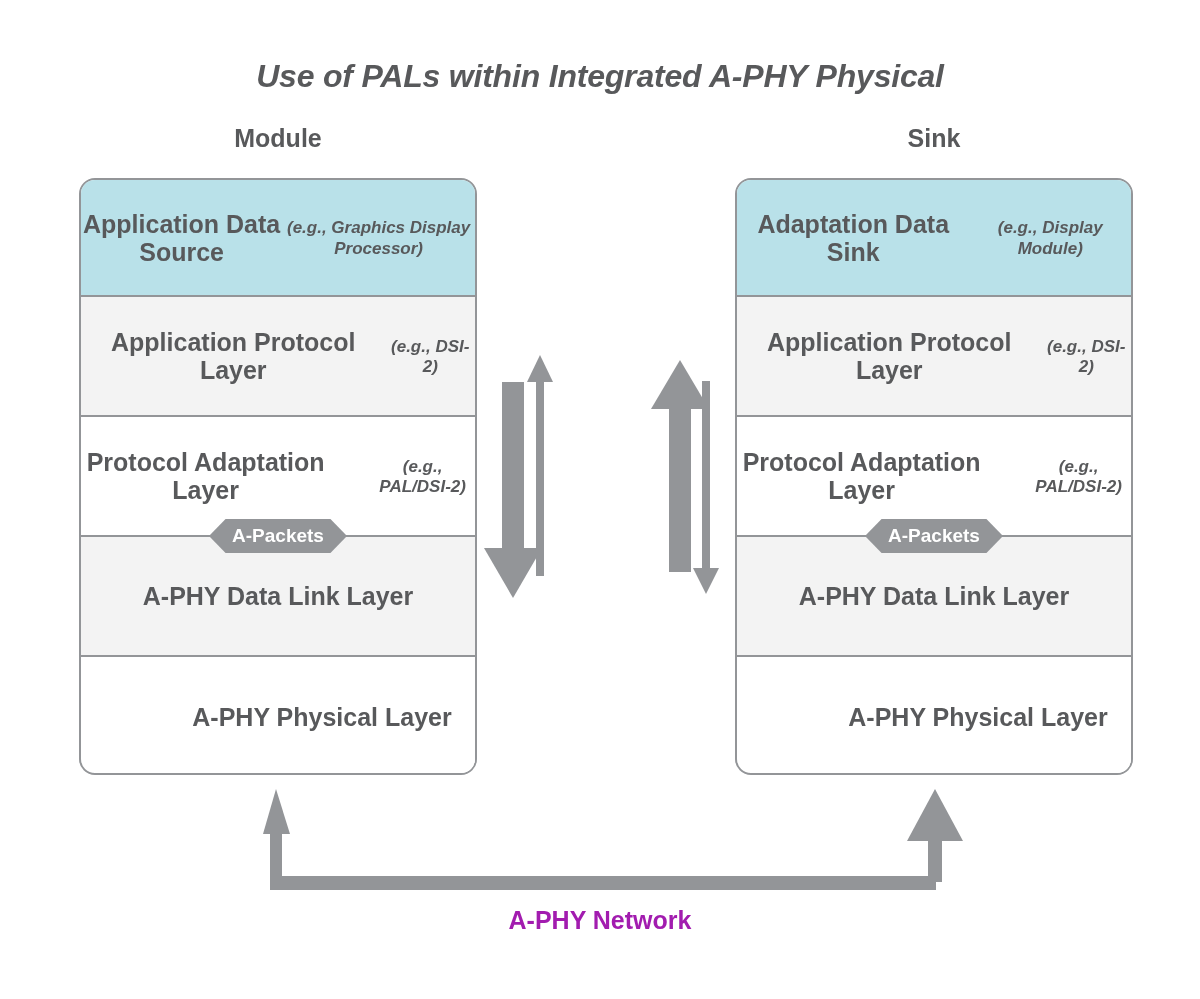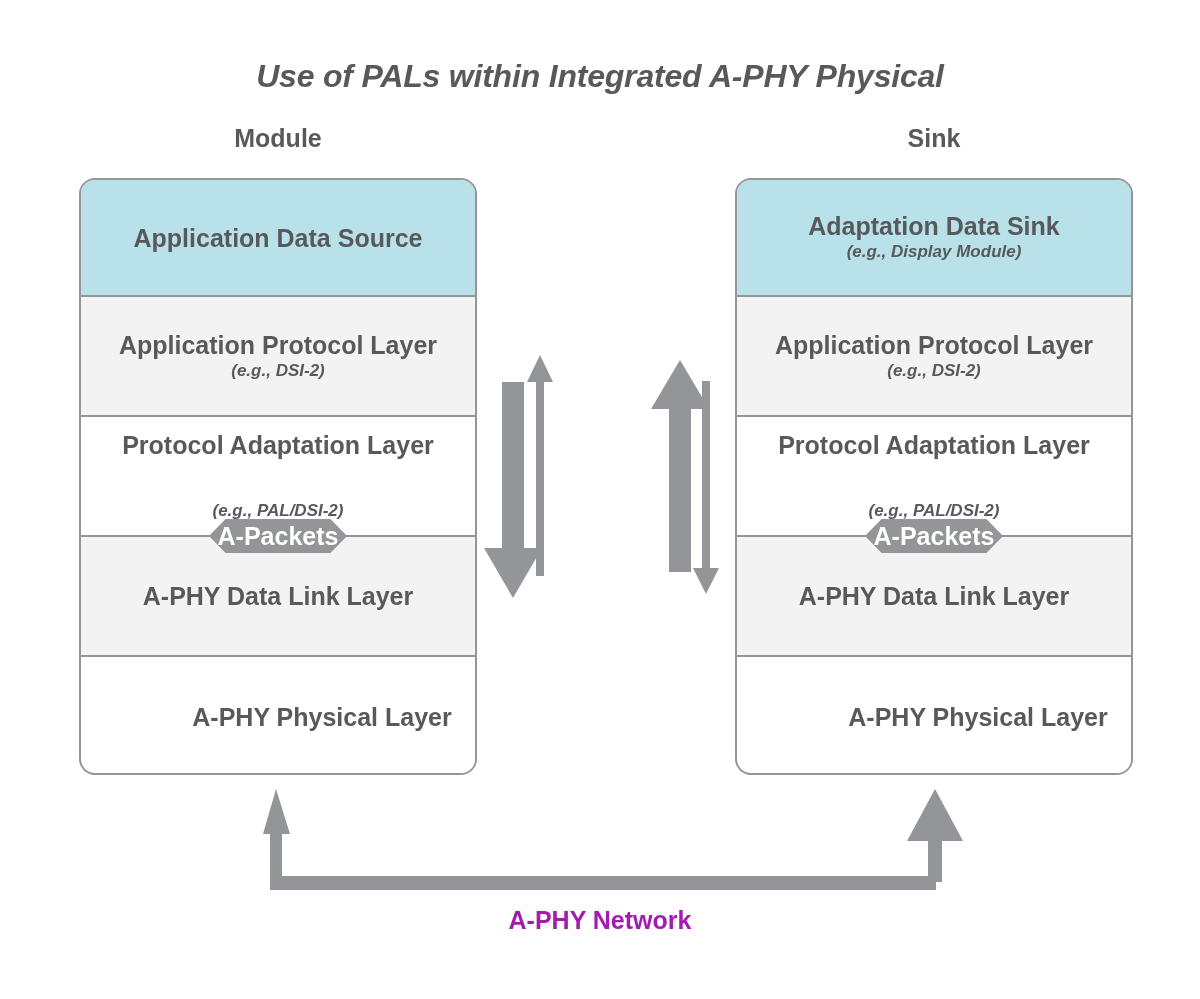--- a/index.html
+++ b/index.html
@@ -62,21 +62,21 @@
     overflow: hidden;
   }
   .stack.source { left: 79px; }
   .stack.sink   { left: 735px; }
 
   .layer {
     position: relative;
     box-sizing: border-box;
     width: 100%;
     display: flex;
-    flex-direction: column;
+    flex-direction: row;
     align-items: center;
     justify-content: center;
     text-align: center;
     border-bottom: 2px solid #939598;
   }
   .layer:last-child { border-bottom: none; }
 
   .layer.h117 { height: 117px; }
   .layer.h120 { height: 120px; }
   .layer.h119 { height: 119px; margin-left: 44px; }
@@ -100,21 +100,21 @@
     margin-top: 2px;
   }
 
   
   .apackets {
     position: absolute;
     width: 138px;
     height: 34px;
     background: #939598;
     color: #ffffff;
-    font-size: 25px;
+    font-size: 19px;
     font-weight: bold;
     display: flex;
     align-items: center;
     justify-content: center;
     -webkit-clip-path: polygon(12% 0%, 88% 0%, 100% 50%, 88% 100%, 12% 100%, 0% 50%);
     clip-path: polygon(12% 0%, 88% 0%, 100% 50%, 88% 100%, 12% 100%, 0% 50%);
     z-index: 5;
   }
   .apackets.source { left: 209px; top: 519px; }
   .apackets.sink   { left: 865px; top: 519px; }
@@ -146,20 +146,21 @@
 
   <div class="title">Use of PALs within Integrated A-PHY Physical</div>
 
   <div class="col-heading source">Module</div>
   <div class="col-heading sink">Sink</div>
 
   <div class="stack source">
 
     <div class="layer blue h117">
       <div class="layer-title">Application Data Source</div>
+      <div class="layer-sub">(e.g., Graphics Display Processor)</div>
     </div>
 
     <div class="layer grey h120">
       <div class="layer-title">Application Protocol Layer</div>
       <div class="layer-sub">(e.g., DSI-2)</div>
     </div>
 
     <div class="layer white h120">
       <div class="layer-title">Protocol Adaptation Layer</div>
       <div class="layer-sub">(e.g., PAL/DSI-2)</div>

